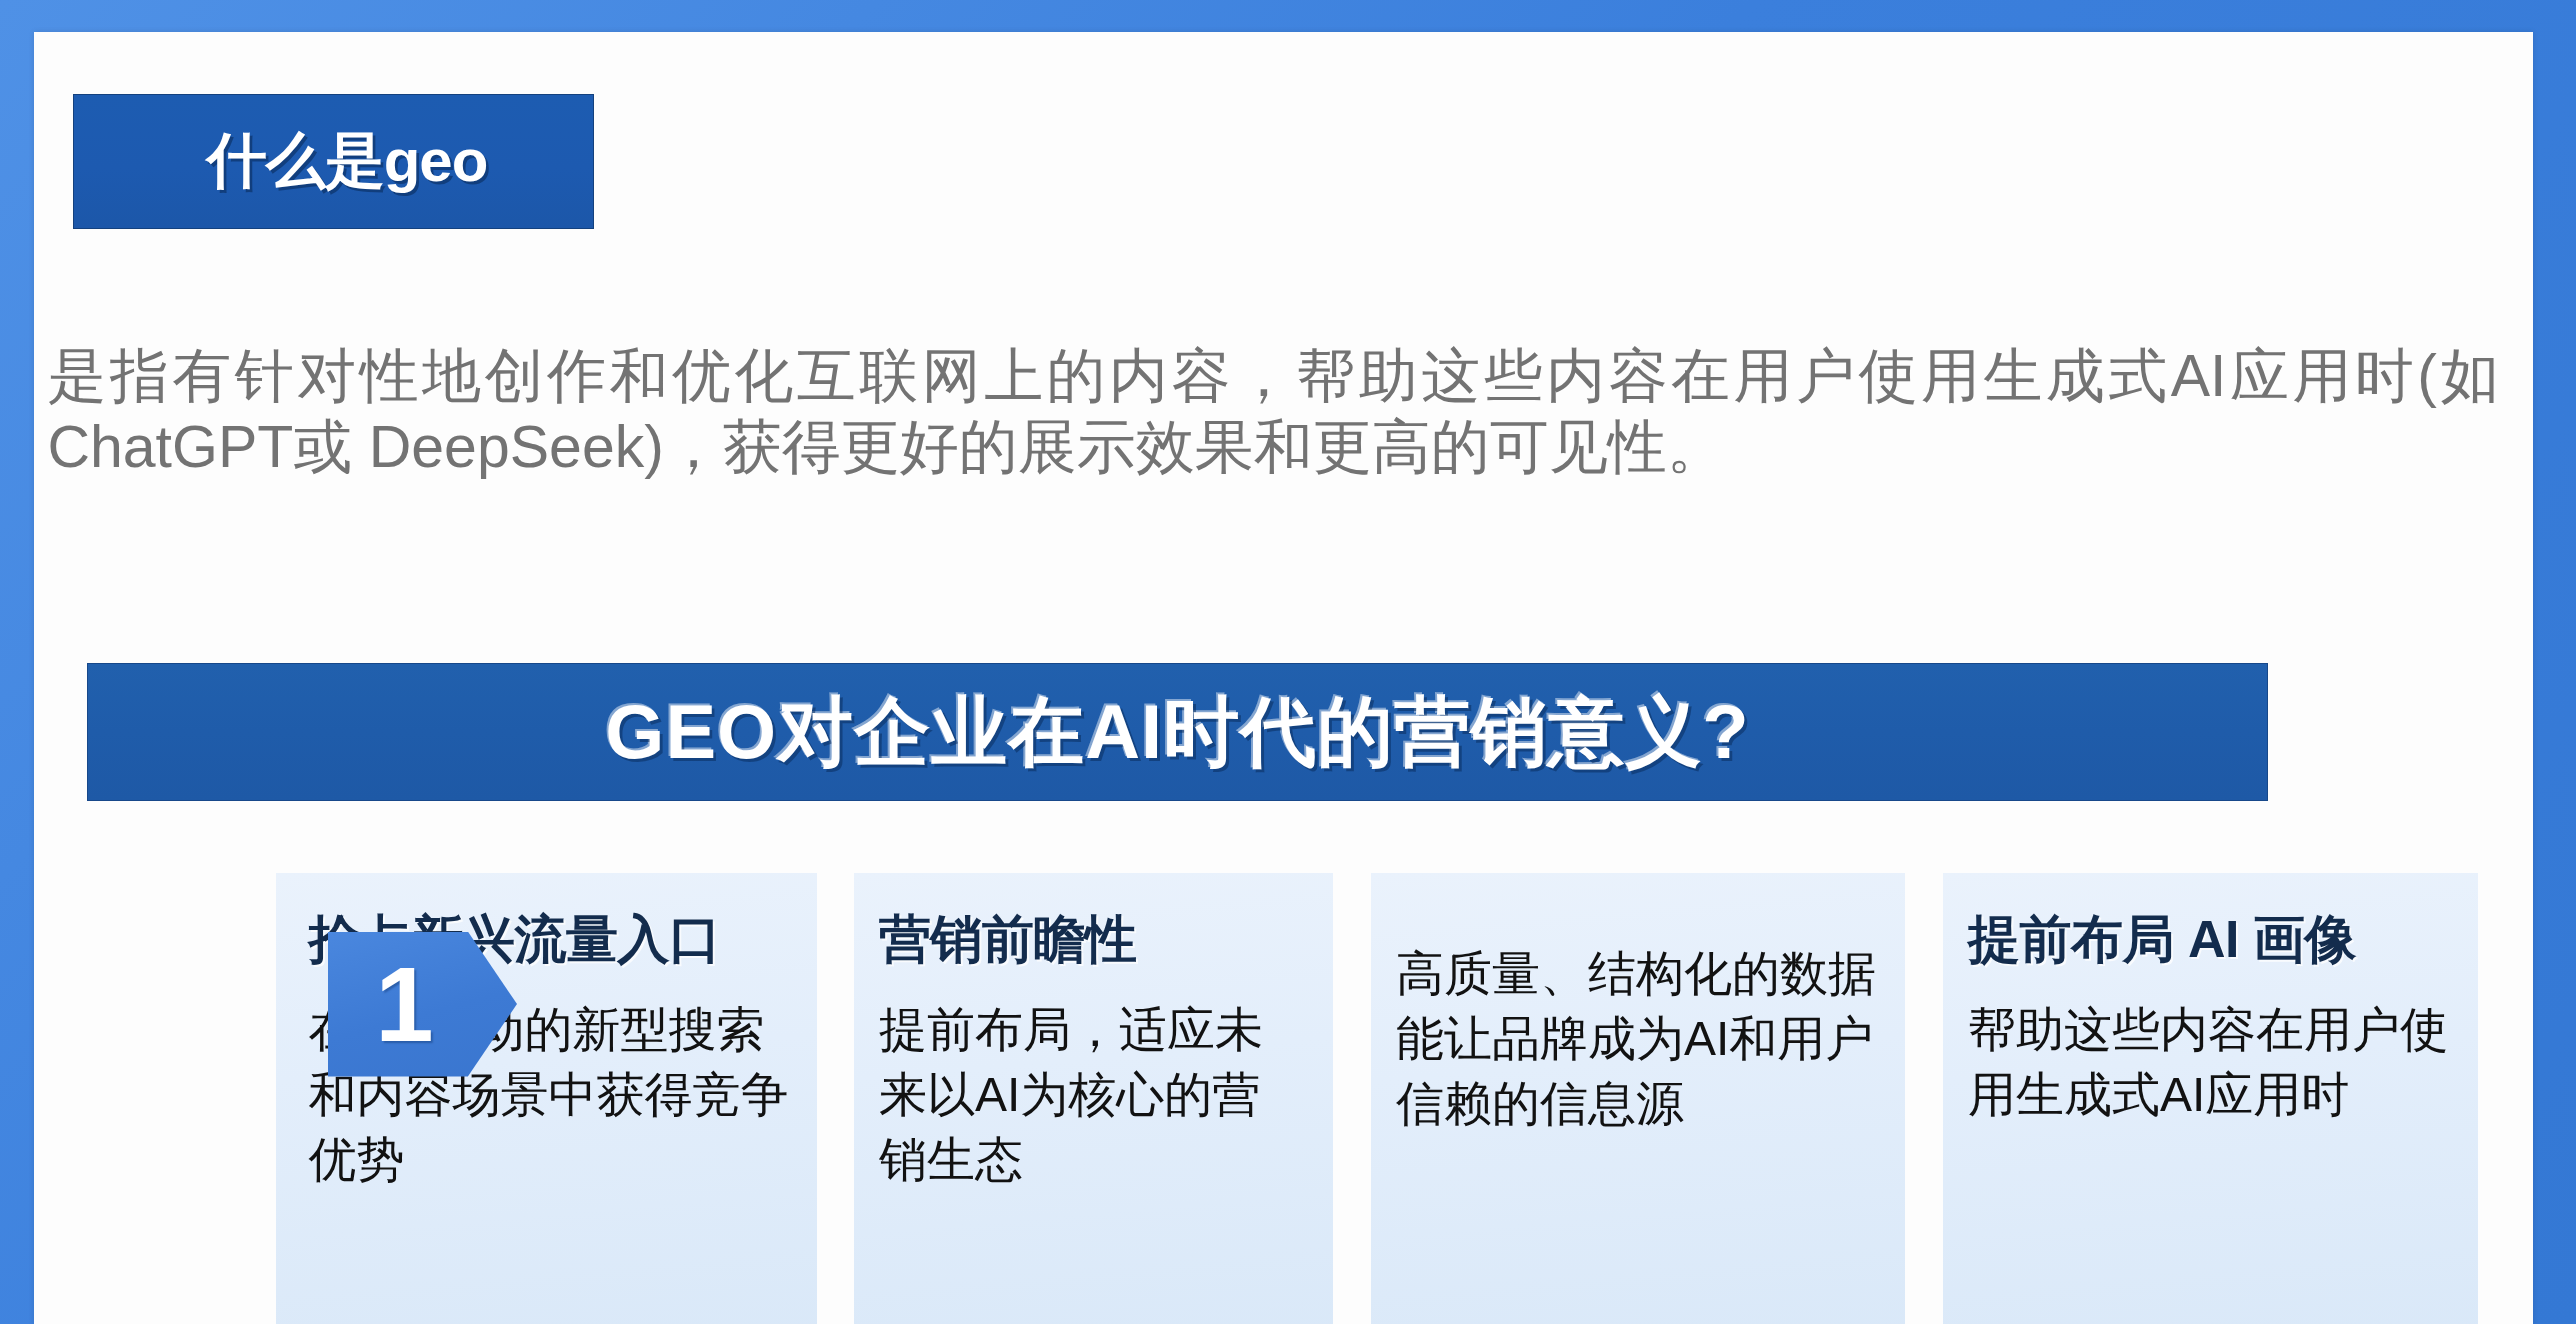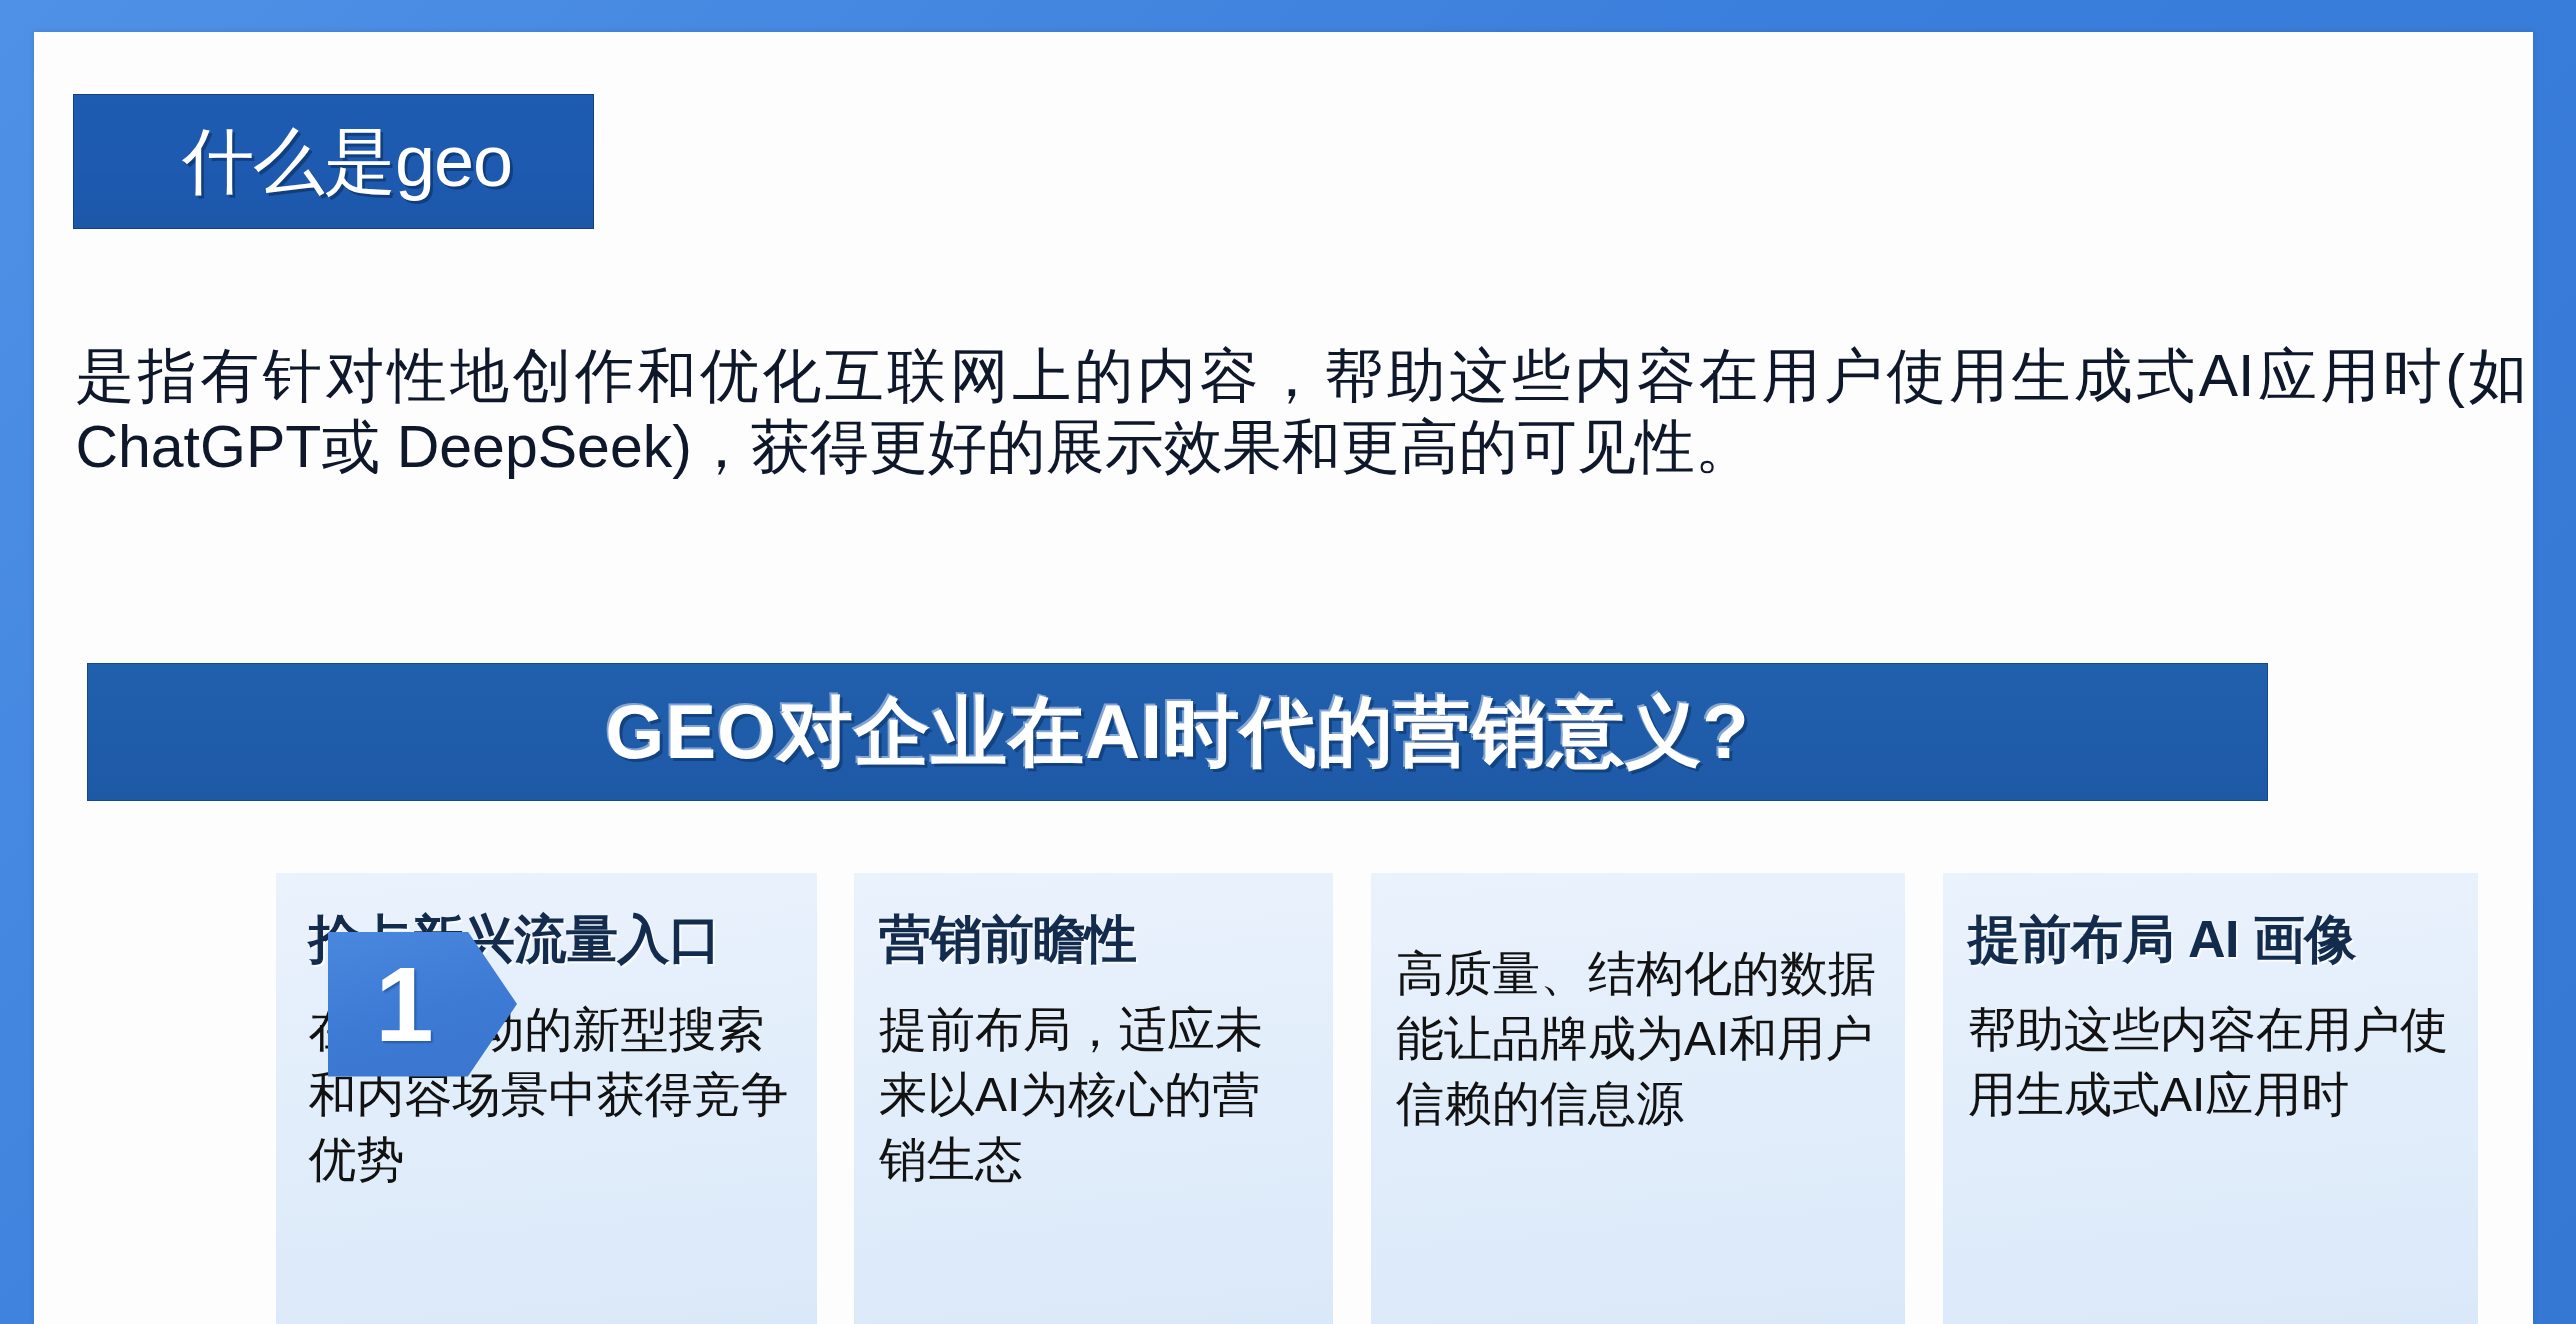--- a/index.html
+++ b/index.html
@@ -43,42 +43,41 @@
     height: 135px;
     background: linear-gradient(180deg, #1d5cb1 0%, #1d5ab0 55%, #1c57a9 100%);
     border: 1.9px solid #14417e;
     box-sizing: border-box;
     display: flex;
     align-items: center;
     justify-content: center;
   }
   #title-badge .title-text {
     color: #ffffff;
-    font-size: 72px;
-    font-weight: normal;
+    font-size: 60px;
+    font-weight: bold;
     letter-spacing: -1px;
     line-height: 1;
     text-shadow: 2.9px 2.9px 0 rgba(8,40,85,0.55);
     white-space: nowrap;
     margin-left: 27px;
   }
 
   
   #intro {
     position: absolute;
     left: 13.4px;
     top: 250px;
     width: 2452px;
-    color: #0f172a;
+    color: #737373;
     font-size: 59px;
     line-height: 1.22;
     letter-spacing: 0px;
     text-align: justify;
     text-justify: inter-character;
-    margin-left: 28px;
   }
 
   
   #banner {
     position: absolute;
     left: 53px;
     top: 631px;
     width: 2181px;
     height: 138px;
     background: linear-gradient(180deg, #2160ad 0%, #1f5caa 50%, #1e59a6 100%);

